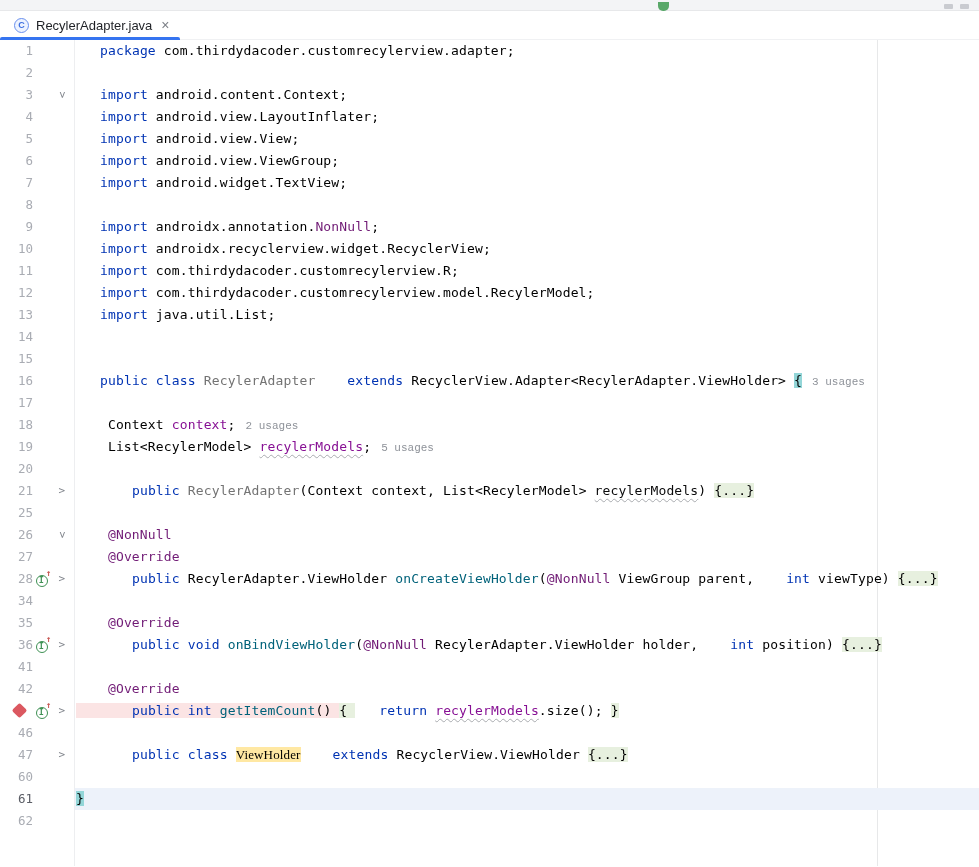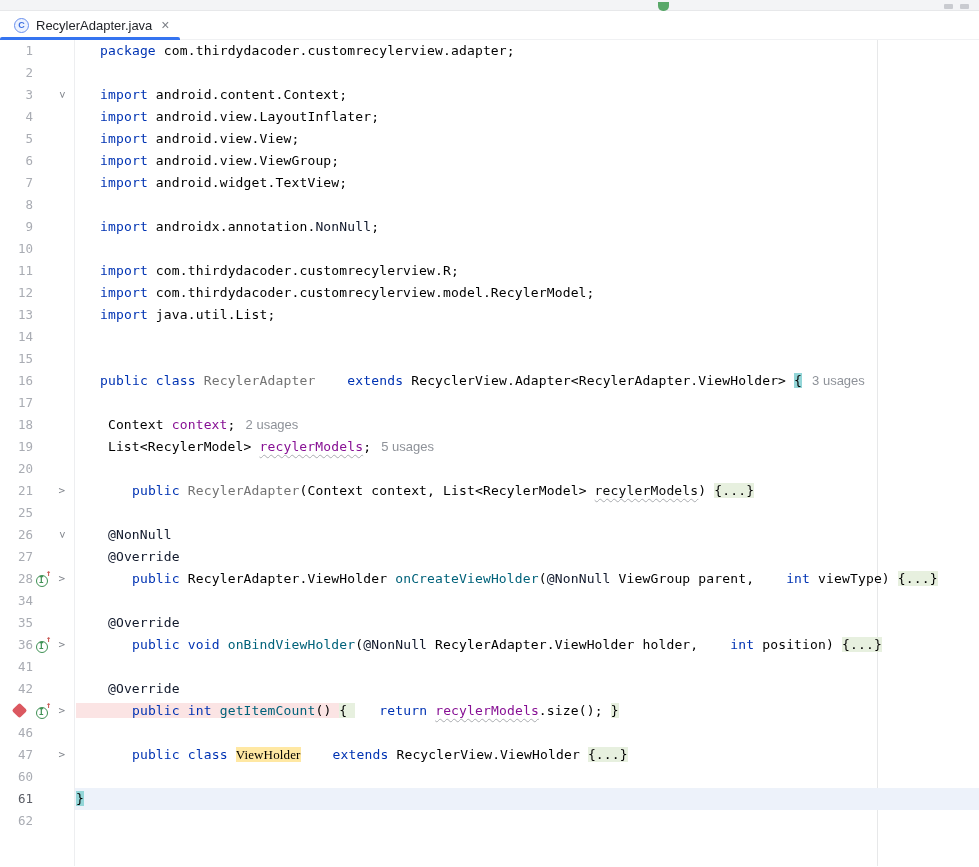--- a/index.html
+++ b/index.html
@@ -49,29 +49,29 @@
           border:1.5px solid #3F9154; border-radius:50%; color:#3F9154;
           font-size:8.5px; font-weight:bold; line-height:9px; text-align:center; }
   .impl::after { content:"\2191"; position:absolute; top:-7px; right:-5px;
                  color:#C75450; font-size:9px; font-weight:bold; }
 
   
   .tok-k  { color:#0033B3;padding-left:24px; }
   .tok-t  { color:#000000; }
   .tok-c  { color:#737373; }
   .tok-m  { color:#00627A; }
-  .tok-a  { color:#0f172a; }
+  .tok-a  { color:#701a75; }
   .tok-f  { color:#871094; }
   .tok-fw { color:#871094; text-decoration:underline wavy #A9ABAF 1px; text-underline-offset:3px; }
   .tok-tw { color:#0B0B0C; text-decoration:underline wavy #A9ABAF 1px; text-underline-offset:3px; }
   .tok-fold   { background:#E7F0DF; }
   .tok-hlteal { background:#93D6D8; }
   .tok-hly    { background:#FFE8A3;font-family:Liberation Serif, serif; }
   .tok-bp     { background:#FBE4E4; }
-  .tok-inlay  { color:#8E9299; font-family:Liberation Sans, sans-serif; font-size:13px;
+  .tok-inlay  { color:#8E9299; font-family:Liberation Mono, monospace; font-size:11px;
                 letter-spacing:0; margin-left:10px; }
 </style>
 </head>
 <body>
 
 <div class="topbar">
   <div class="run-sliver"></div>
   <div class="winicon a"></div>
   <div class="winicon b"></div>
 </div>
@@ -90,21 +90,21 @@
   <div class="lines">
       <div class="line"><span class="num">1</span><span class="icn"></span><span class="fold"></span><span class="code"><span class="tok-k">package </span><span class="tok-t">com.thirdydacoder.customrecylerview.adapter;</span></span></div>
       <div class="line"><span class="num">2</span><span class="icn"></span><span class="fold"></span><span class="code"></span></div>
       <div class="line"><span class="num">3</span><span class="icn"></span><span class="fold"><span class="arrow down">&gt;</span></span><span class="code"><span class="tok-k">import </span><span class="tok-t">android.content.Context;</span></span></div>
       <div class="line"><span class="num">4</span><span class="icn"></span><span class="fold"></span><span class="code"><span class="tok-k">import </span><span class="tok-t">android.view.LayoutInflater;</span></span></div>
       <div class="line"><span class="num">5</span><span class="icn"></span><span class="fold"></span><span class="code"><span class="tok-k">import </span><span class="tok-t">android.view.View;</span></span></div>
       <div class="line"><span class="num">6</span><span class="icn"></span><span class="fold"></span><span class="code"><span class="tok-k">import </span><span class="tok-t">android.view.ViewGroup;</span></span></div>
       <div class="line"><span class="num">7</span><span class="icn"></span><span class="fold"></span><span class="code"><span class="tok-k">import </span><span class="tok-t">android.widget.TextView;</span></span></div>
       <div class="line"><span class="num">8</span><span class="icn"></span><span class="fold"></span><span class="code"></span></div>
       <div class="line"><span class="num">9</span><span class="icn"></span><span class="fold"></span><span class="code"><span class="tok-k">import </span><span class="tok-t">androidx.annotation.</span><span class="tok-a">NonNull</span><span class="tok-t">;</span></span></div>
-      <div class="line"><span class="num">10</span><span class="icn"></span><span class="fold"></span></div>
+      <div class="line"><span class="num">10</span><span class="icn"></span><span class="fold"></span><span class="code"><span class="tok-k">import </span><span class="tok-t">androidx.recyclerview.widget.RecyclerView;</span></span></div>
       <div class="line"><span class="num">11</span><span class="icn"></span><span class="fold"></span><span class="code"><span class="tok-k">import </span><span class="tok-t">com.thirdydacoder.customrecylerview.R;</span></span></div>
       <div class="line"><span class="num">12</span><span class="icn"></span><span class="fold"></span><span class="code"><span class="tok-k">import </span><span class="tok-t">com.thirdydacoder.customrecylerview.model.RecylerModel;</span></span></div>
       <div class="line"><span class="num">13</span><span class="icn"></span><span class="fold"></span><span class="code"><span class="tok-k">import </span><span class="tok-t">java.util.List;</span></span></div>
       <div class="line"><span class="num">14</span><span class="icn"></span><span class="fold"></span><span class="code"></span></div>
       <div class="line"><span class="num">15</span><span class="icn"></span><span class="fold"></span><span class="code"></span></div>
       <div class="line"><span class="num">16</span><span class="icn"></span><span class="fold"></span><span class="code"><span class="tok-k">public class </span><span class="tok-c">RecylerAdapter </span><span class="tok-k">extends </span><span class="tok-t">RecyclerView.Adapter&lt;RecylerAdapter.ViewHolder&gt; </span><span class="tok-t tok-hlteal">{</span><span class="tok-inlay">3 usages</span></span></div>
       <div class="line"><span class="num">17</span><span class="icn"></span><span class="fold"></span><span class="code"></span></div>
       <div class="line"><span class="num">18</span><span class="icn"></span><span class="fold"></span><span class="code"><span class="tok-t">    Context </span><span class="tok-f">context</span><span class="tok-t">;</span><span class="tok-inlay">2 usages</span></span></div>
       <div class="line"><span class="num">19</span><span class="icn"></span><span class="fold"></span><span class="code"><span class="tok-t">    List&lt;RecylerModel&gt; </span><span class="tok-fw">recylerModels</span><span class="tok-t">;</span><span class="tok-inlay">5 usages</span></span></div>
       <div class="line"><span class="num">20</span><span class="icn"></span><span class="fold"></span><span class="code"></span></div>

